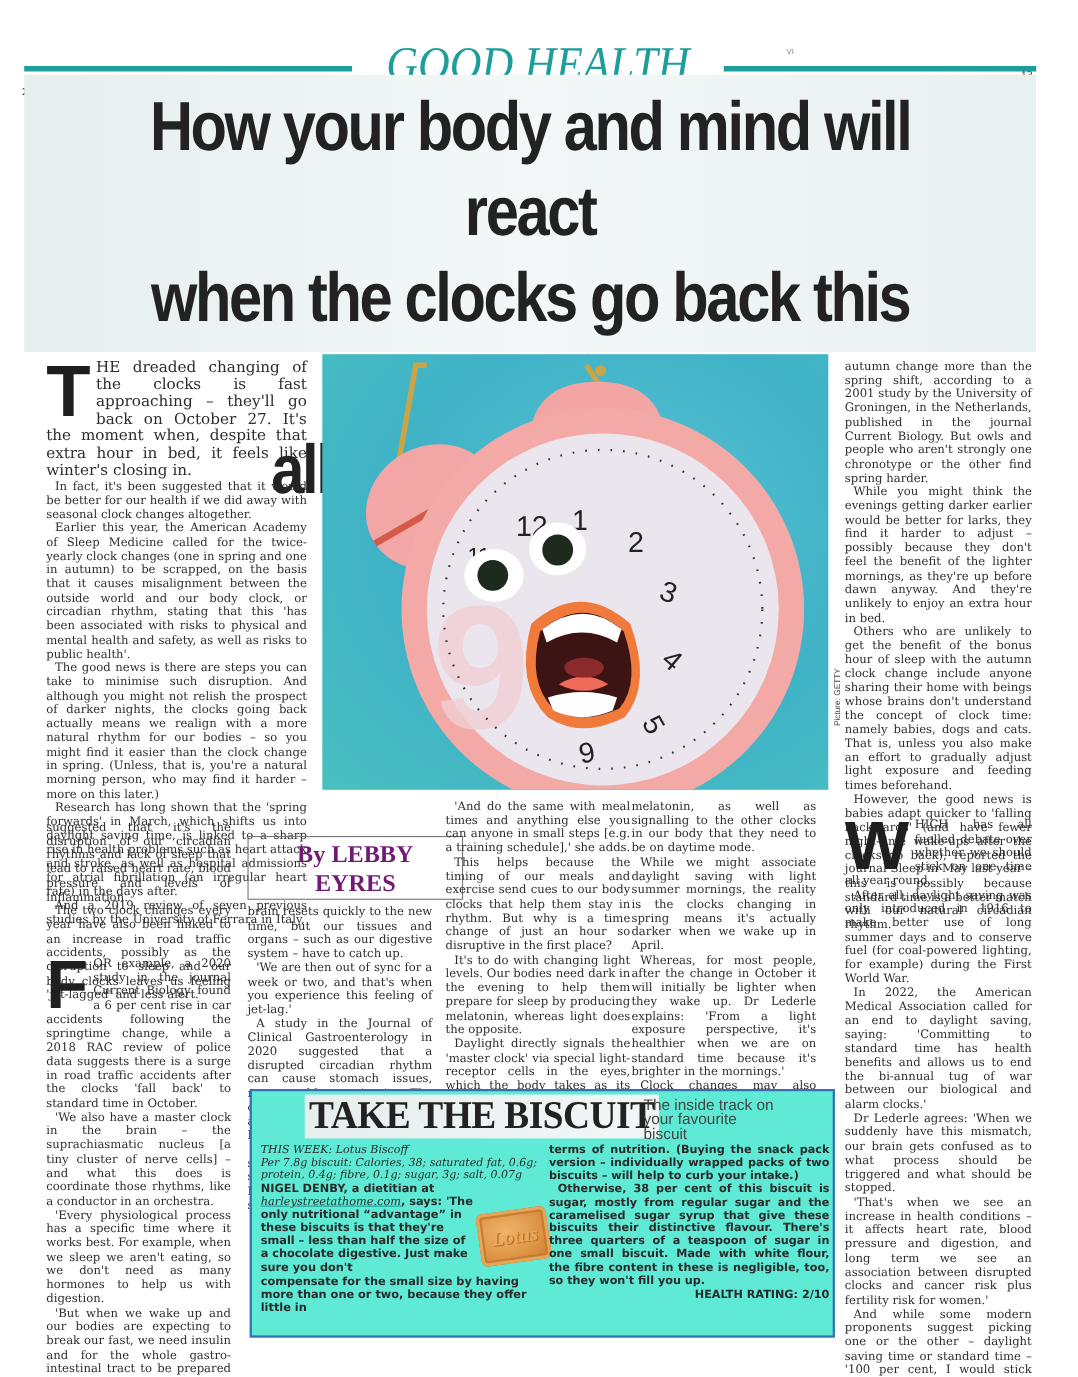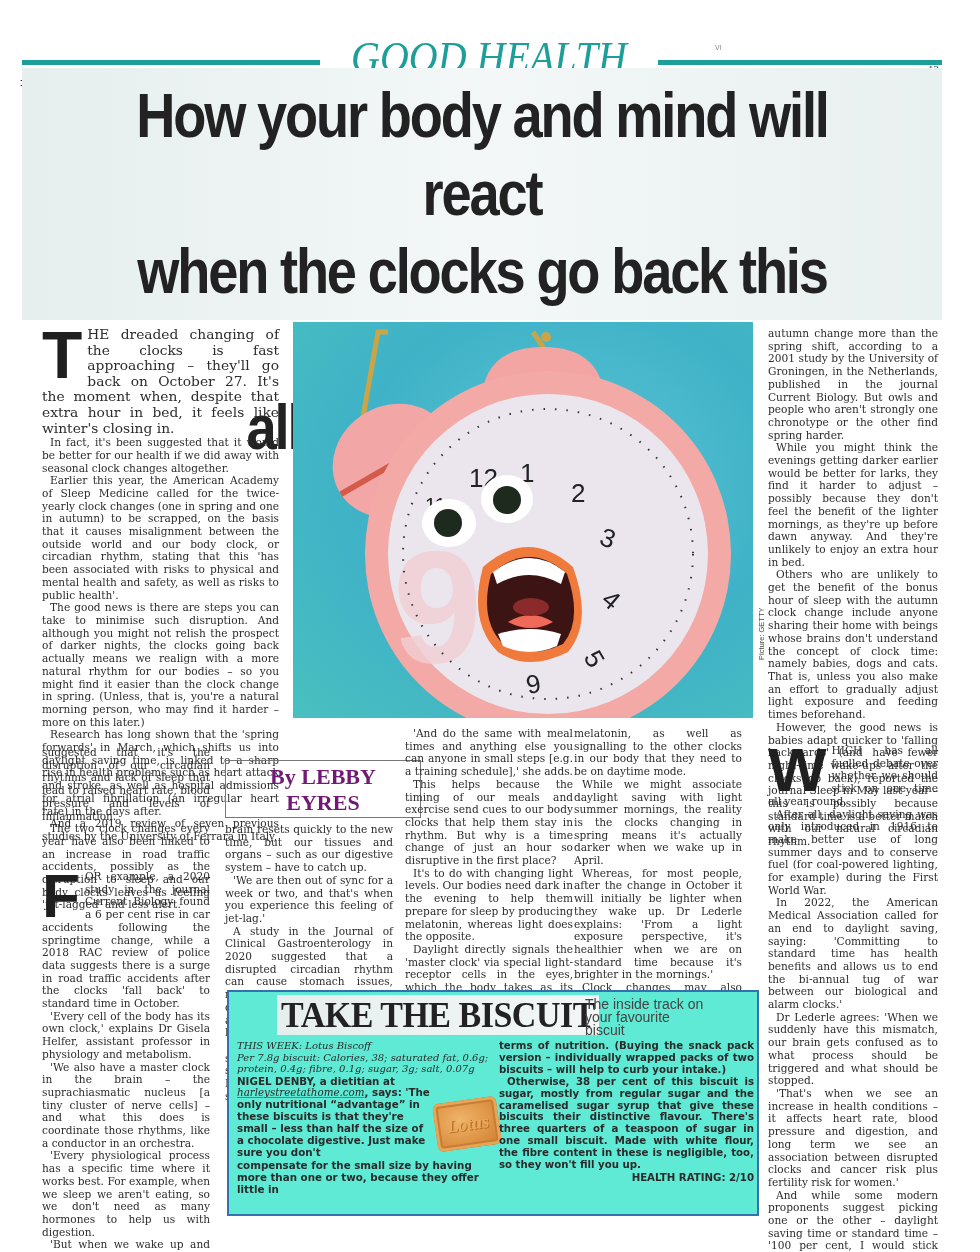--- a/index.html
+++ b/index.html
@@ -76,21 +76,20 @@
   <p>And a 2019 review of seven previous studies by the University of Ferrara in Italy,</p>
 </div>
 
 <div class="col" style="left:42px; top:746px; width:168px;">
   <p class="noindent">suggested that it's the disruption of our circadian rhythms and lack of sleep that lead to raised heart rate, blood pressure and levels of inflammation.</p>
   <p>The two clock changes every year have also been linked to an increase in road traffic accidents, possibly as the disruption to sleep and our body clocks leaves us feeling 'jet-lagged' and less alert.</p>
 </div>
 
 <div class="col" style="left:42px; top:870px; width:168px;">
   <p class="noindent"><span class="dropcap small">F</span><span>OR example, a 2020 study in the journal Current Biology found a 6 per cent rise in car accidents following the springtime change, while a 2018 RAC review of police data suggests there is a surge in road traffic accidents after the clocks 'fall back' to standard time in October.</span></p>
-  <p>'Every cell of the body has its own clock,' explains Dr Gisela Helfer, assistant professor in physiology and metabolism.</p>
   <p>'We also have a master clock in the brain – the suprachiasmatic nucleus [a tiny cluster of nerve cells] – and what this does is coordinate those rhythms, like a conductor in an orchestra.</p>
   <p>'Every physiological process has a specific time where it works best. For example, when we sleep we aren't eating, so we don't need as many hormones to help us with digestion.</p>
   <p>'But when we wake up and our bodies are expecting to break our fast, we need insulin and for the whole gastro-intestinal tract to be prepared for the food that's coming. The problem is our</p>
 </div>
 
 <div class="photo">
   <svg width="460" height="396" viewBox="0 0 460 396">
 
     <path d="M70 95 L85 10 L95 10 M240 10 L260 40" stroke="#c9a548" stroke-width="5" fill="none"></path>
 

